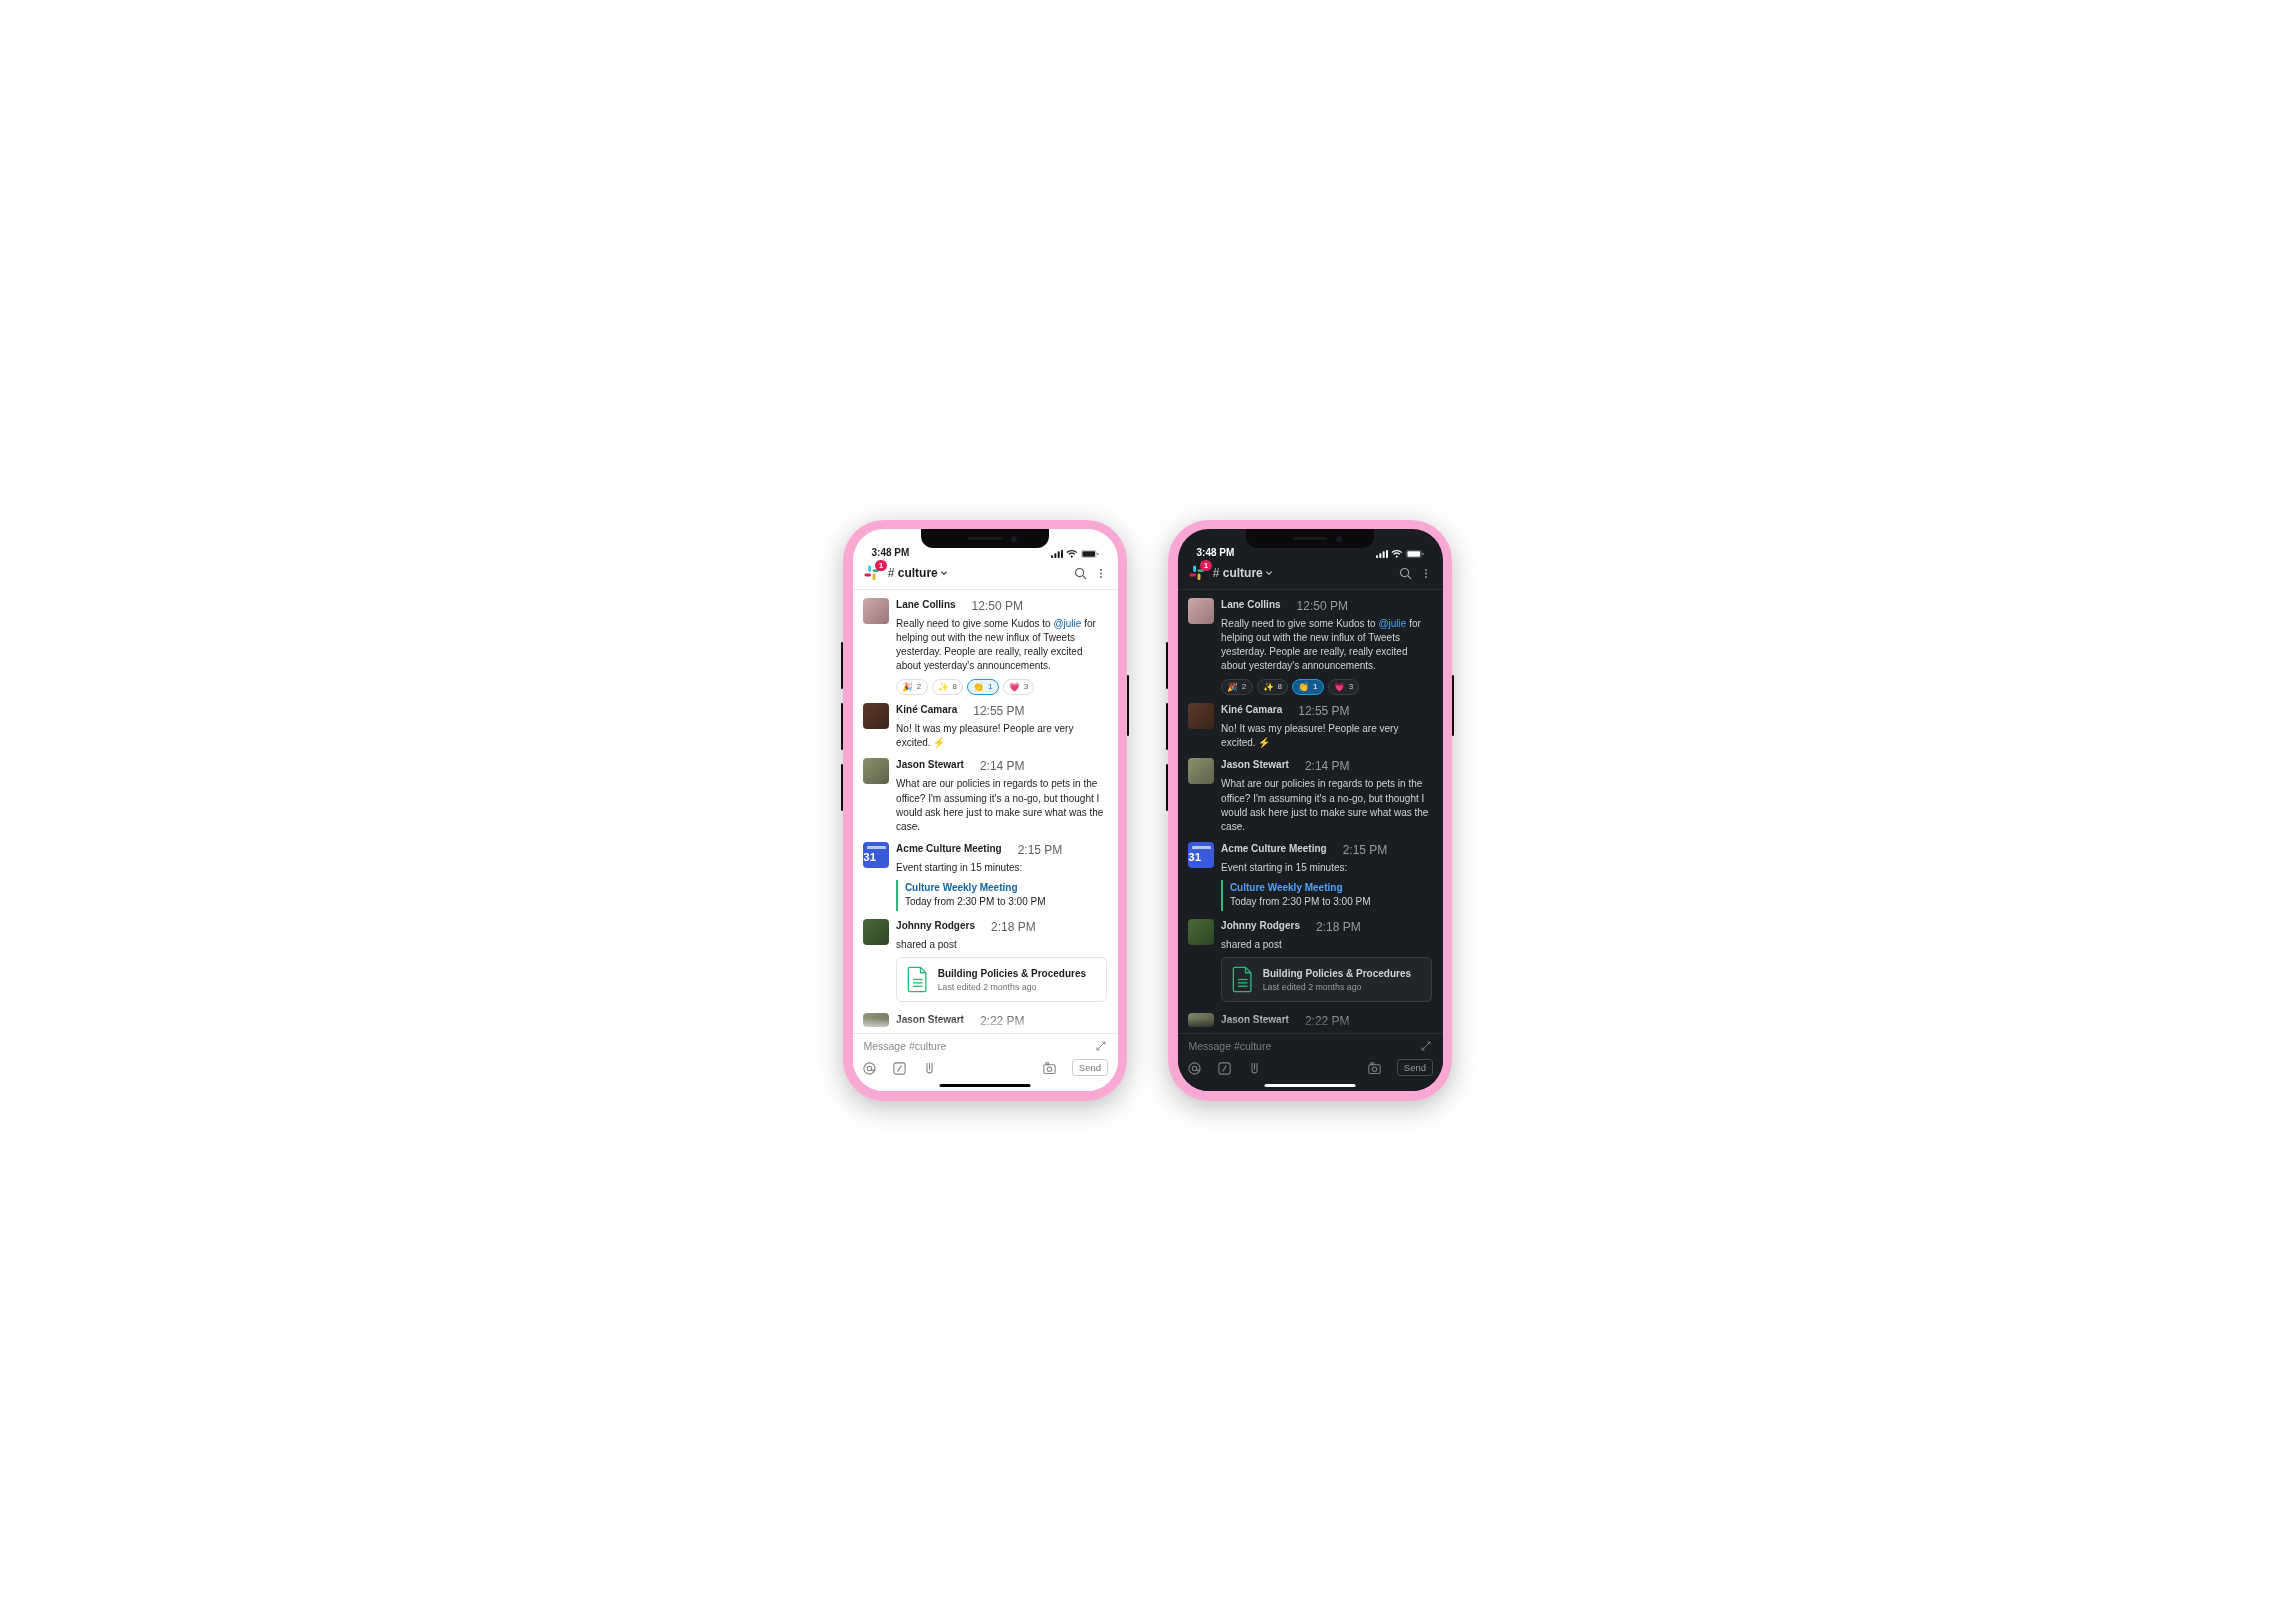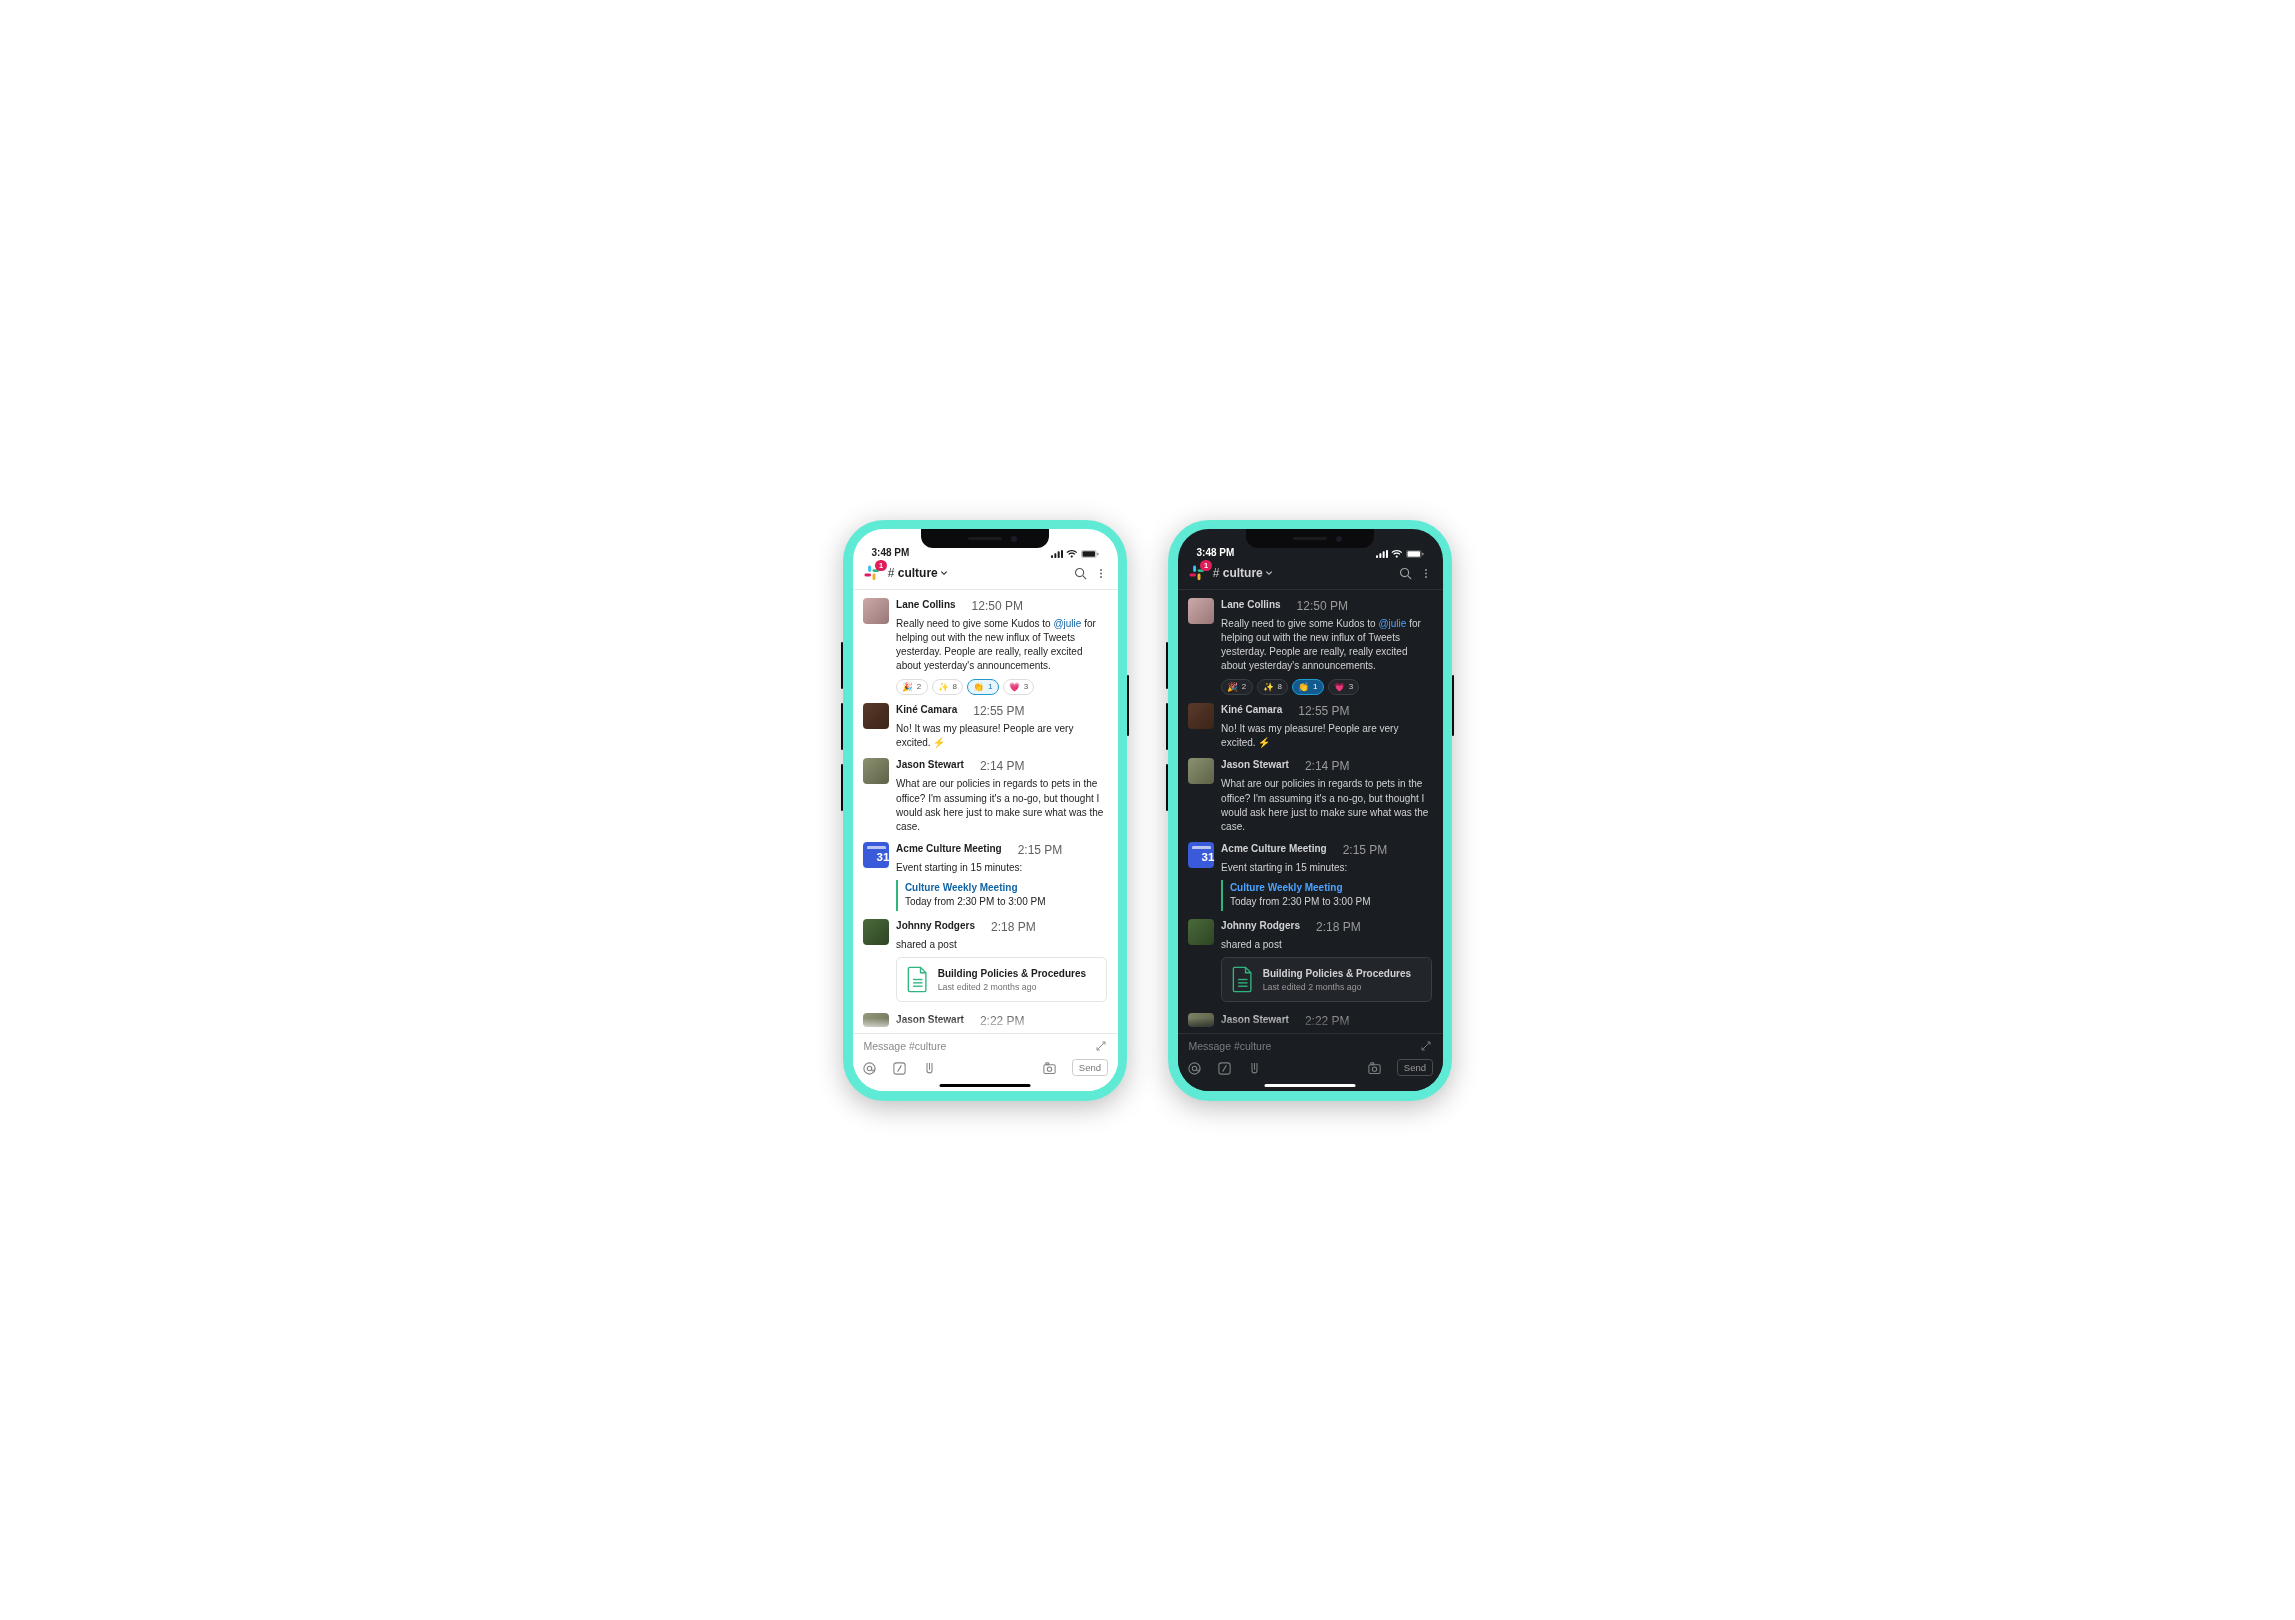--- a/index.html
+++ b/index.html
@@ -1,17 +1,17 @@
 <!DOCTYPE html>
 <html style="font-size:10.8px"><head>
 <meta charset="utf-8">
 <style>
   *{box-sizing:border-box;margin:0;padding:0;font-family:-apple-system,BlinkMacSystemFont,"Segoe UI",Helvetica,Arial,sans-serif;-webkit-font-smoothing:antialiased}
   body{background:#fff;display:flex;justify-content:center;align-items:center;gap:41px;min-height:100vh;padding:27px}
-  .phone-frame{width:284px;height:581px;border-radius:41px;background:#5eead4;padding:9.5px;position:relative;box-shadow:0 6.8px 27px rgba(0,0,0,.25),inset 0 0 2px rgba(255,255,255,.15)}
+  .phone-frame{width:284px;height:581px;border-radius:41px;background:#f9a8d4;padding:9.5px;position:relative;box-shadow:0 6.8px 27px rgba(0,0,0,.25),inset 0 0 2px rgba(255,255,255,.15)}
   .phone-frame::before,.phone-frame::after{content:"";position:absolute;background:#0b0b0d;border-radius:2px}
   .phone-frame::before{left:-2px;top:122px;width:2px;height:47px;box-shadow:0 61px 0 #0b0b0d,0 122px 0 #0b0b0d}
   .phone-frame::after{right:-2px;top:155px;width:2px;height:61px}
   .screen{width:100%;height:100%;border-radius:31px;overflow:hidden;position:relative;display:flex;flex-direction:column}
   .notch{position:absolute;top:0;left:50%;transform:translateX(-50%);width:128px;height:19px;background:#0b0b0d;border-bottom-left-radius:12px;border-bottom-right-radius:12px;z-index:20;display:flex;align-items:center;justify-content:center;gap:27px}
   .notch .spk{width:34px;height:3.4px;border-radius:2px;background:#1a1a1c}
   .notch .cam{width:6px;height:6px;border-radius:50%;background:#1a1a2a;position:absolute;right:32px}
   .home-bar{position:absolute;bottom:4px;left:50%;transform:translateX(-50%);width:91px;height:3.4px;border-radius:2px;z-index:20}
   .light .home-bar{background:#000}
   .dark .home-bar{background:#fff}
@@ -48,21 +48,21 @@
   .mention{color:#1264a3}
   .dark .mention{color:#4da3ff}
   .reactions{display:flex;gap:4px;margin-top:5.4px}
   .react{display:flex;align-items:center;gap:3.4px;border:0.7px solid;border-radius:8px;padding:0.7px 5.4px;font-size:8px;cursor:pointer}
   .light .react{border-color:#ddd;background:#fff;color:#555}
   .dark  .react{border-color:#3a3d42;background:#222529;color:#ccc}
   .react.active{background:#e8f5fa;border-color:#1d9bd1;color:#1264a3}
   .dark .react.active{background:#135b8e;border-color:#1d9bd1;color:#fff}
   .react .emoji{font-size:8.8px}
 
-  .cal-avatar{background:#3a5bd9;color:#fff;display:flex;align-items:center;justify-content:flex-end;font-weight:700;font-size:11.5px;position:relative}
+  .cal-avatar{background:#3a5bd9;color:#fff;display:flex;align-items:center;justify-content:flex-start;font-weight:700;font-size:11.5px;position:relative}
   .cal-avatar::before{content:"";position:absolute;top:3.4px;left:3.4px;right:3.4px;height:3.4px;background:#fff;opacity:.65;border-radius:1.4px 1.4px 0 0}
   .event-card{border-left:2px solid #2eb67d;padding:1.4px 0 1.4px 6.8px;margin-top:4px}
   .event-title{color:#1264a3;font-weight:700;cursor:pointer}
   .dark .event-title{color:#4da3ff}
 
   .file-card{border:0.7px solid;border-radius:5.4px;display:flex;align-items:center;gap:9.5px;padding:8px 9.5px;margin-top:5.4px;cursor:pointer}
   .light .file-card{border-color:#e3e3e3;background:#fff}
   .dark  .file-card{border-color:#3a3d42;background:#222529}
   .file-icon{width:21.6px;height:27px;flex-shrink:0}
   .file-meta .ft{font-weight:700;font-size:10px}

